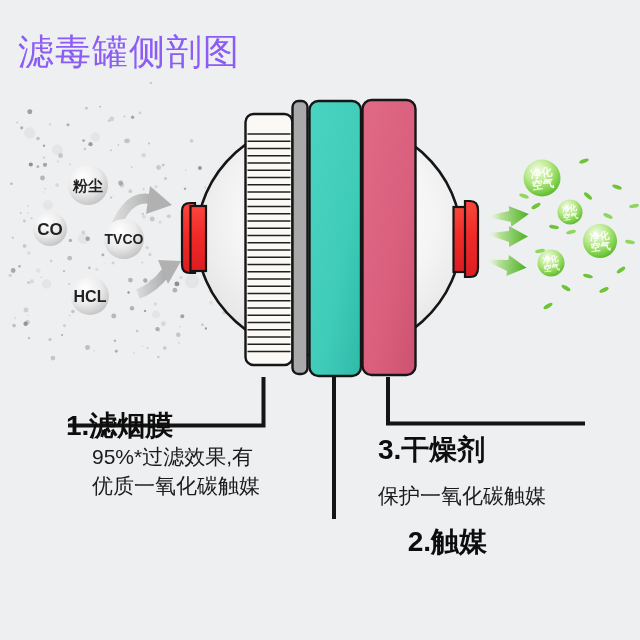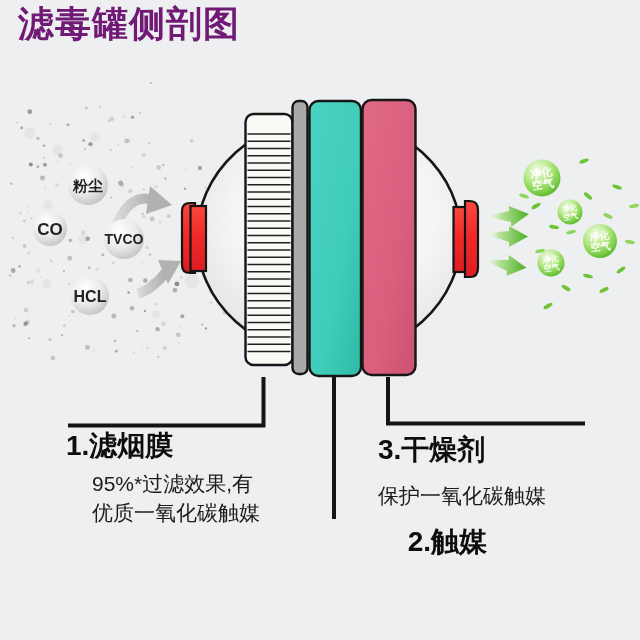--- a/index.html
+++ b/index.html
@@ -4,25 +4,25 @@
 <style>
   :root{
     --bg:#edeff1; --ink:#111111; --teal:#3fccb9; --pink:#d95f7d;
     --red:#ee2627; --green:#54b82a; --graystrip:#a9a9a9;
   }
   *{margin:0;padding:0;box-sizing:border-box;}
   html,body{width:640px;height:640px;overflow:hidden;}
   body{background:var(--bg);font-family:"Liberation Sans","DejaVu Sans",sans-serif;color:var(--ink);position:relative;}
   .stage{position:absolute;inset:0;width:640px;height:640px;}
   svg.art{position:absolute;left:0;top:0;width:640px;height:640px;}
-  .page-title{position:absolute;left:18px;top:0;font-size:36px;font-weight:700;letter-spacing:1px;color:#701a75;}
+  .page-title{position:absolute;left:18px;top:28px;font-size:36px;font-weight:400;letter-spacing:1px;color:#8b5cf6;}
   .label-block h3{font-size:28px;font-weight:800;color:#0d0d0d;line-height:1.1;}
   .label-block p{font-size:21px;color:#1b1b1b;line-height:29px;}
-  .block-1{position:absolute;left:66px;top:431px;width:250px;text-align:left;}
-  .block-1 p{margin-left:26px;margin-top:7px;}
+  .block-1{position:absolute;left:66px;top:411px;width:250px;text-align:left;}
+  .block-1 p{margin-left:26px;}
   .block-2{position:absolute;left:181px;top:527px;width:306px;text-align:right;}
   .block-2 p{margin-top:7px;line-height:30px;}
   .block-3{position:absolute;left:378px;top:435px;width:221px;}
   .block-3 h3{padding-right:9px;}
   .block-3 p{margin-top:15px;}
   .sphere-label{font-weight:700;fill:#222222;}
   .bubble-label{font-weight:700;fill:#ffffff;opacity:.95;}
   .callout{stroke:#141414;stroke-width:4;fill:none;}
   .layer-outline{stroke:#161616;stroke-width:2.4;}
   .pleat{stroke:#202020;stroke-width:1.4;}

